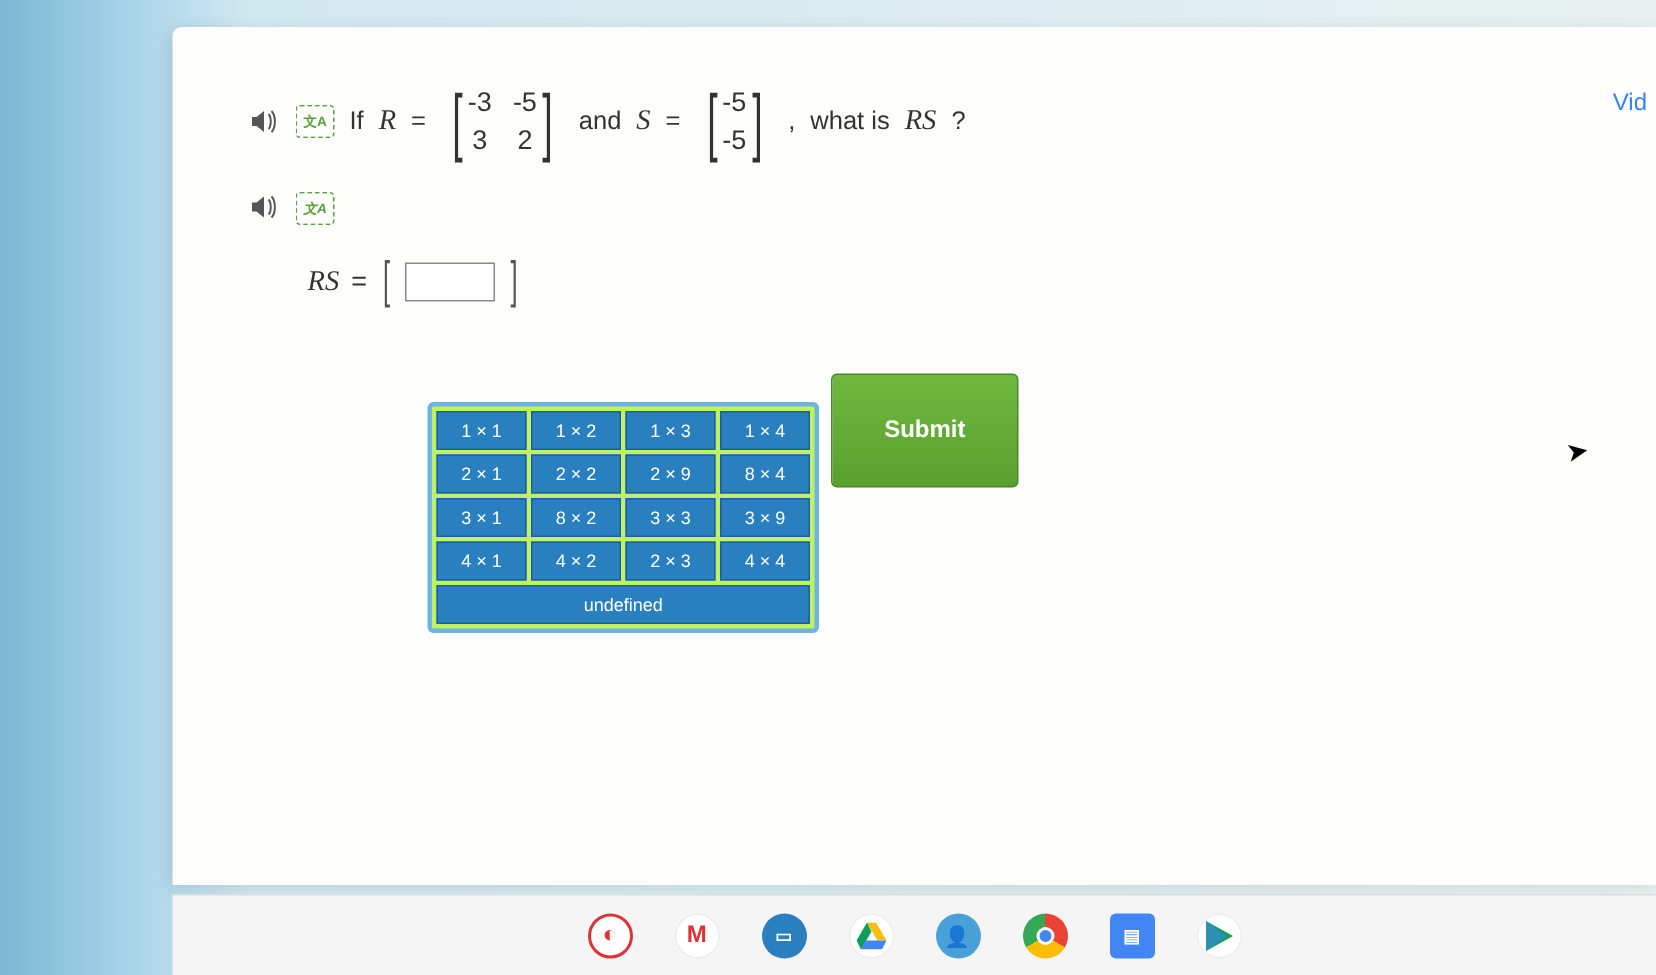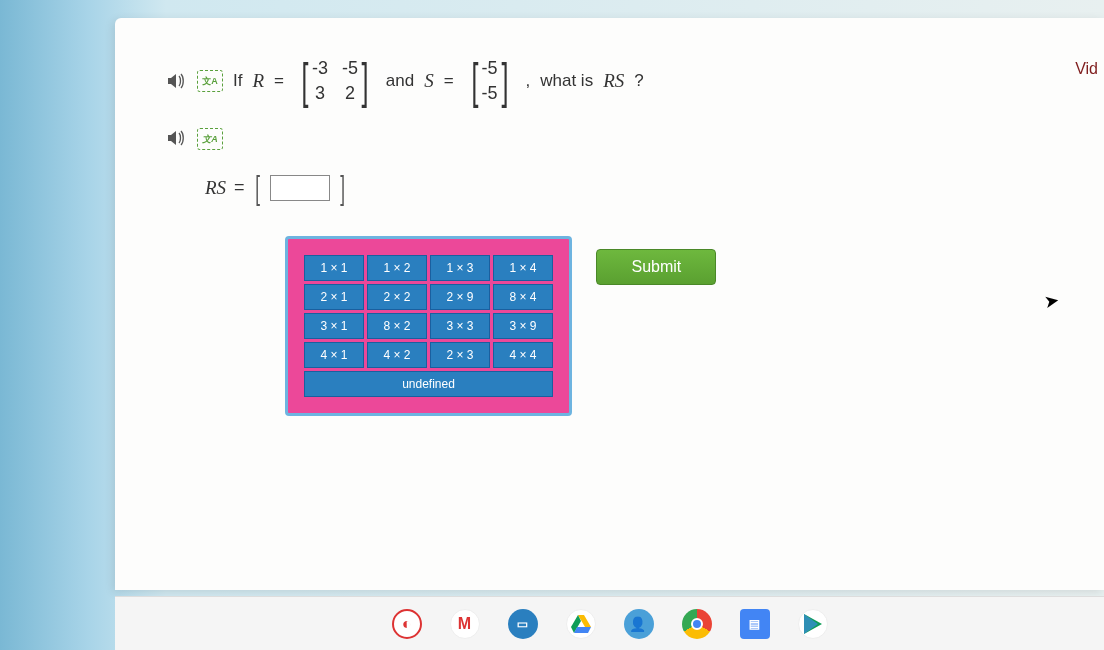--- a/index.html
+++ b/index.html
@@ -19,21 +19,21 @@
     right: 0;
     bottom: 60px;
     border-radius: 6px 0 0 0;
     box-shadow: -2px 2px 10px rgba(0,0,0,0.1);
     padding: 40px 50px;
   }
   .top-right {
     position: absolute;
     top: 42px;
     right: 6px;
-    color: #7f1d1d;
+    color: #3b82f6;
     font-size: 16px;
   }
   .question-row {
     display: flex;
     align-items: center;
     gap: 10px;
     margin-bottom: 24px;
     color: #333;
     font-size: 17px;
   }
@@ -102,23 +102,23 @@
   }
   .answer-input {
     width:60px;
     height:26px;
     border:1.5px solid #888;
     background:#fff;
   }
   .size-grid {
     margin-left: 120px;
     border: 3px solid #6db4e0;
-    background:#ec4899;
+    background:#bef264;
     border-radius:4px;
-    padding:16px;
+    padding:3px;
     display:inline-block;
   }
   .size-grid-inner {
     display:grid;
     grid-template-columns: repeat(4, 60px);
     gap:3px;
   }
   .size-btn {
     background:#2a7fbf;
     color:#fff;
@@ -126,28 +126,29 @@
     text-align:center;
     padding:5px 2px;
     cursor:pointer;
     border:1px solid #1a5f9f;
   }
   .size-btn.undef {
     grid-column: 1 / span 4;
   }
   .submit-btn {
     margin-top:28px;
-    margin-left:20px;
+    margin-left:4px;
     background: linear-gradient(#6eb83e,#5aa030);
     color:#fff;
     border:1px solid #4a8828;
     border-radius:4px;
-    padding:8px 34px;
+    padding:28px 34px;
     font-size:16px;
     cursor:pointer;
+    font-weight:bold;
   }
   .taskbar {
     position:absolute;
     bottom:0; left:115px; right:0;
     height:54px;
     background:#f5f5f5;
     border-top:1px solid #ddd;
     display:flex;
     align-items:center;
     justify-content:center;

